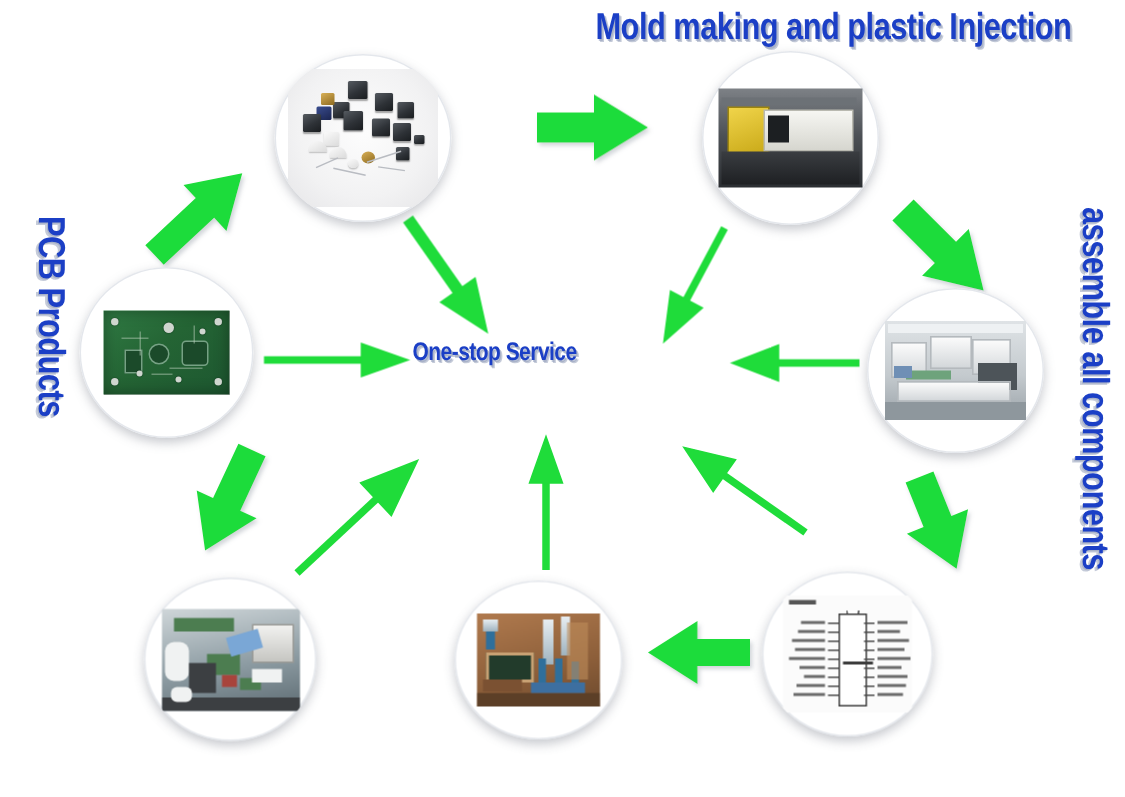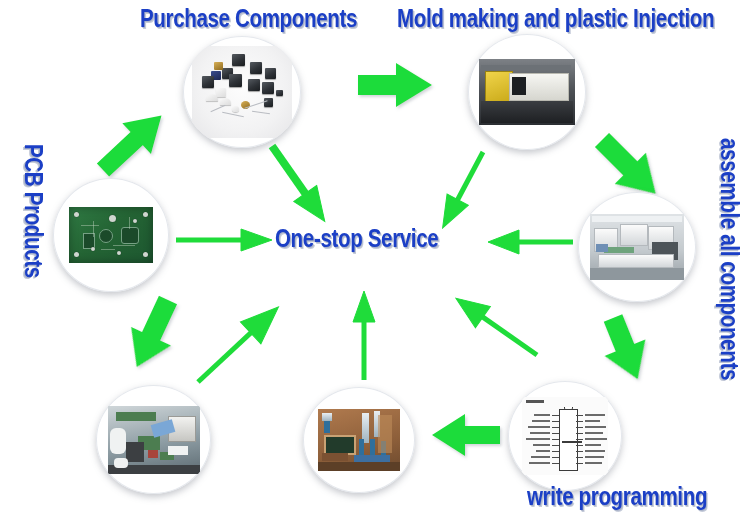--- a/index.html
+++ b/index.html
@@ -19,21 +19,21 @@
     transform-origin:left top;
     text-shadow:2px 2px 0 rgba(150,160,185,.55), 1px 1px 0 rgba(120,135,175,.45);
     white-space:nowrap;
     line-height:1;
     -webkit-font-smoothing:antialiased;
   }
   .sq{display:inline-block;transform:scaleX(.82);transform-origin:left center;}
 
   #t-purchase{left:140px;top:6px;font-size:25px;}
   #t-mold{left:397px;top:6px;font-size:25px;}
-  #t-center{left:275px;top:226px;font-size:25px;}
+  #t-center{left:275px;top:226px;font-size:17px;}
   #t-layout{left:28px;top:484px;font-size:25px;}
   #t-fntest{left:277px;top:484px;font-size:25px;}
   #t-write{left:527px;top:484px;font-size:25px;}
 
   
   #t-pcbprod{left:46px;top:144px;font-size:25px;transform:rotate(90deg);}
   #t-assemble{left:742px;top:138px;font-size:25px;transform:rotate(90deg);}
 
   
   .node{
@@ -219,21 +219,20 @@
       <div class="cmp g" style="left:49px;top:55px;width:9px;height:8px;border-radius:50%"></div>
       <div class="cmp l" style="left:40px;top:60px;width:7px;height:6px;border-radius:50%"></div>
       <div class="cmp d" style="left:72px;top:52px;width:9px;height:9px"></div>
       <div class="cmp d" style="left:84px;top:44px;width:7px;height:6px"></div>
       <div class="lead" style="left:30px;top:68px;width:22px;transform:rotate(12deg)"></div>
       <div class="lead" style="left:52px;top:58px;width:24px;transform:rotate(-18deg)"></div>
       <div class="lead" style="left:60px;top:66px;width:18px;transform:rotate(8deg)"></div>
       <div class="lead" style="left:18px;top:62px;width:16px;transform:rotate(-24deg)"></div>
     </div>
   </div>
-  <div class="lbl" id="t-purchase"><span class="sq">Purchase Components</span></div>
 
   <div class="node" id="n-mold">
     <div class="photo ph-mold">
       <div class="m-yellow"></div>
       <div class="m-white"></div>
       <div class="m-dark"></div>
       <div style="position:absolute;left:33px;top:18px;width:14px;height:18px;background:#1c1f22"></div>
       <div style="position:absolute;left:2px;top:6px;width:90px;height:5px;background:#6c7176"></div>
     </div>
   </div>
@@ -293,21 +292,20 @@
         <div class="ptxt" style="left:63px;top:47px;width:16px"></div>
       <div class="pin" style="left:54px;top:54px;width:7px"></div>
         <div class="ptxt" style="left:63px;top:53px;width:20px"></div>
       <div class="pin" style="left:54px;top:60px;width:7px"></div>
         <div class="ptxt" style="left:63px;top:59px;width:19px"></div>
       <div class="pin" style="left:54px;top:66px;width:7px"></div>
         <div class="ptxt" style="left:63px;top:65px;width:17px"></div>
       <div class="ptxt" style="left:40px;top:44px;width:20px;background:#3b3b3b"></div>
     </div>
   </div>
-  <div class="lbl" id="t-write"><span class="sq">write programming</span></div>
 
   <div class="node" id="n-fntest">
     <div class="photo ph-fntest">
       <div class="f-base"></div>
       <div class="f-screen"></div>
       <div class="f-metal" style="left:44px;top:4px;width:7px;height:30px"></div>
       <div class="f-metal" style="left:56px;top:2px;width:6px;height:26px"></div>
       <div class="f-probe" style="left:41px;top:30px;width:5px;height:18px"></div>
       <div class="f-probe" style="left:52px;top:30px;width:5px;height:18px"></div>
       <div class="f-probe" style="left:63px;top:32px;width:5px;height:16px"></div>

